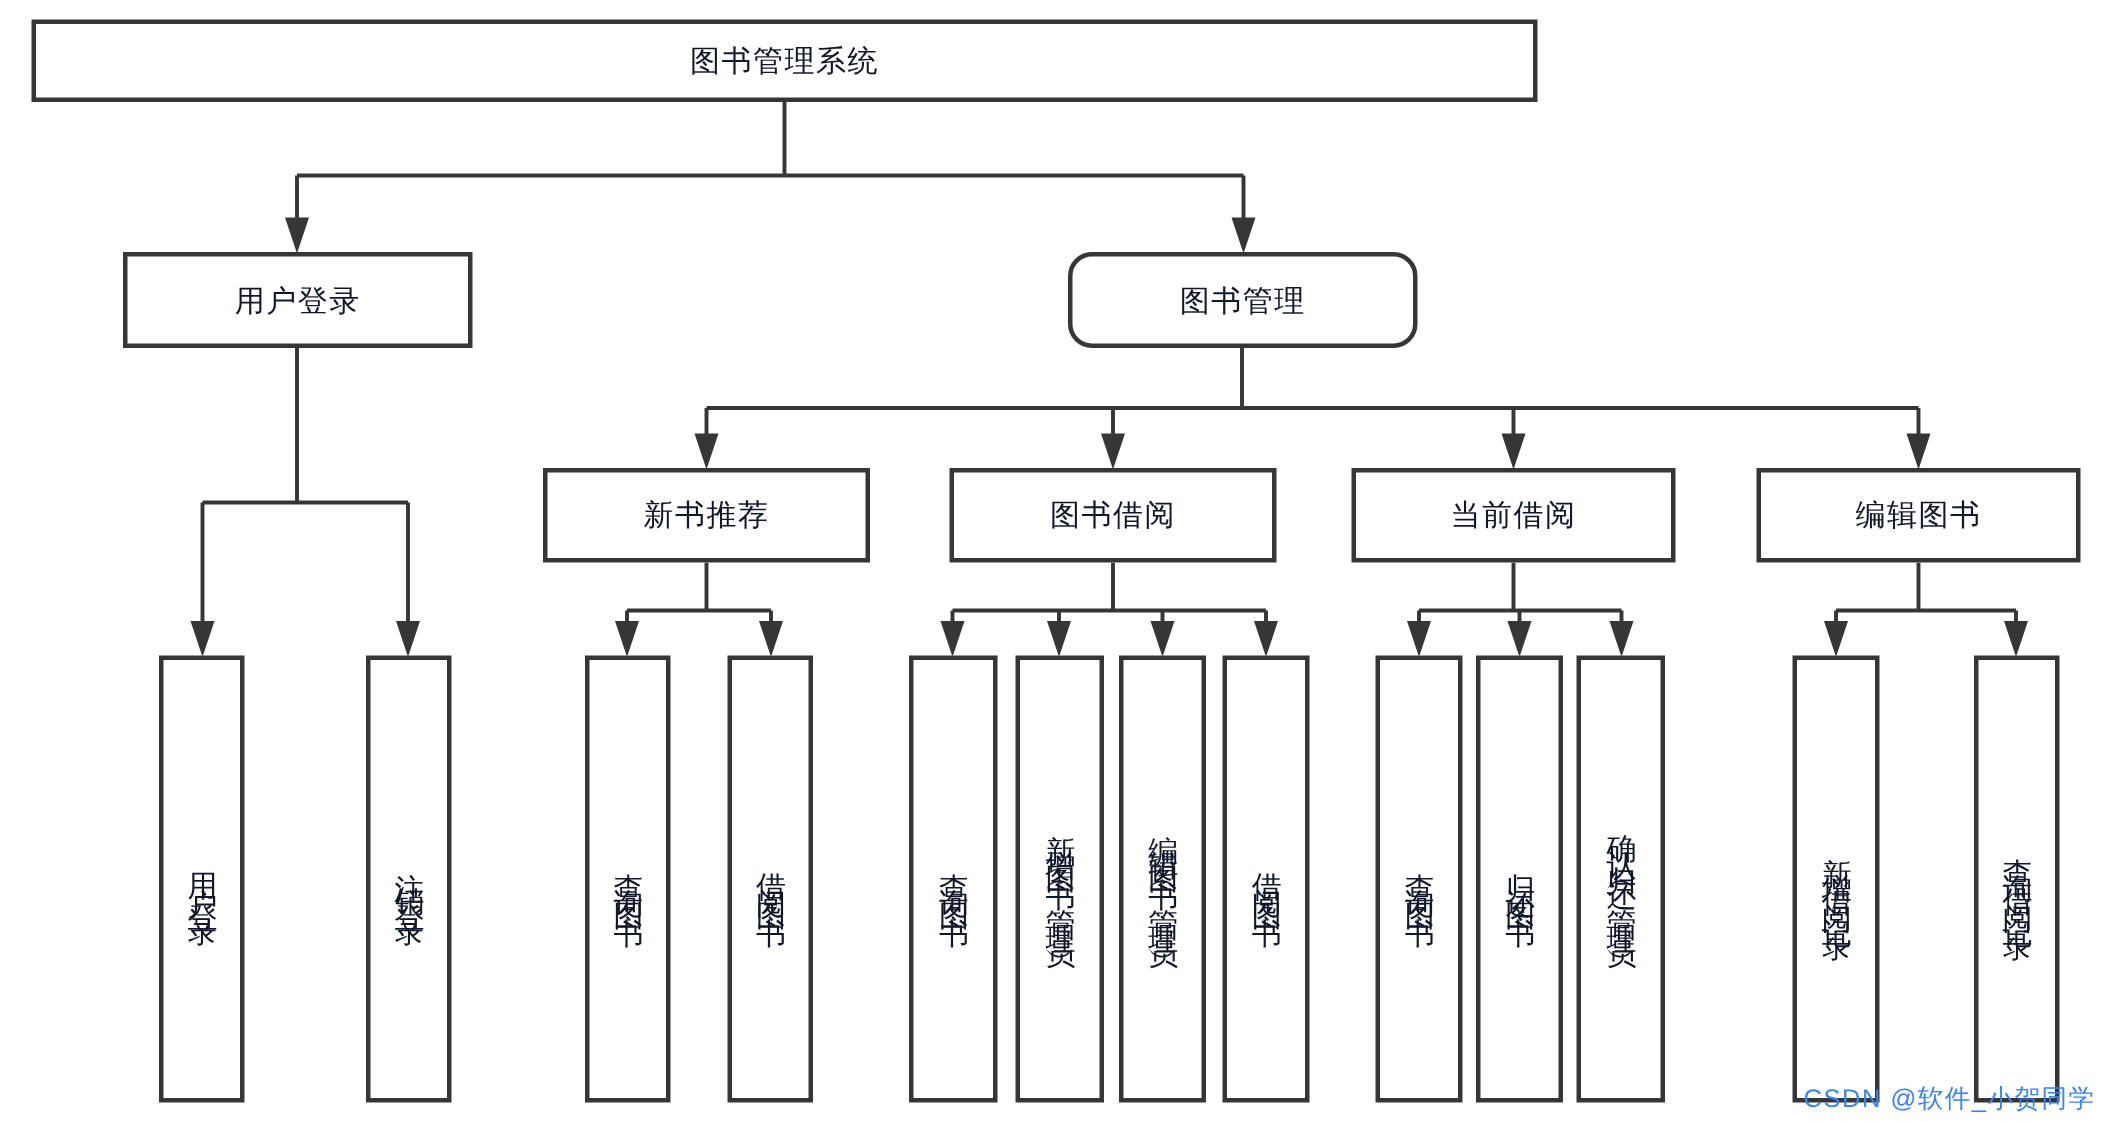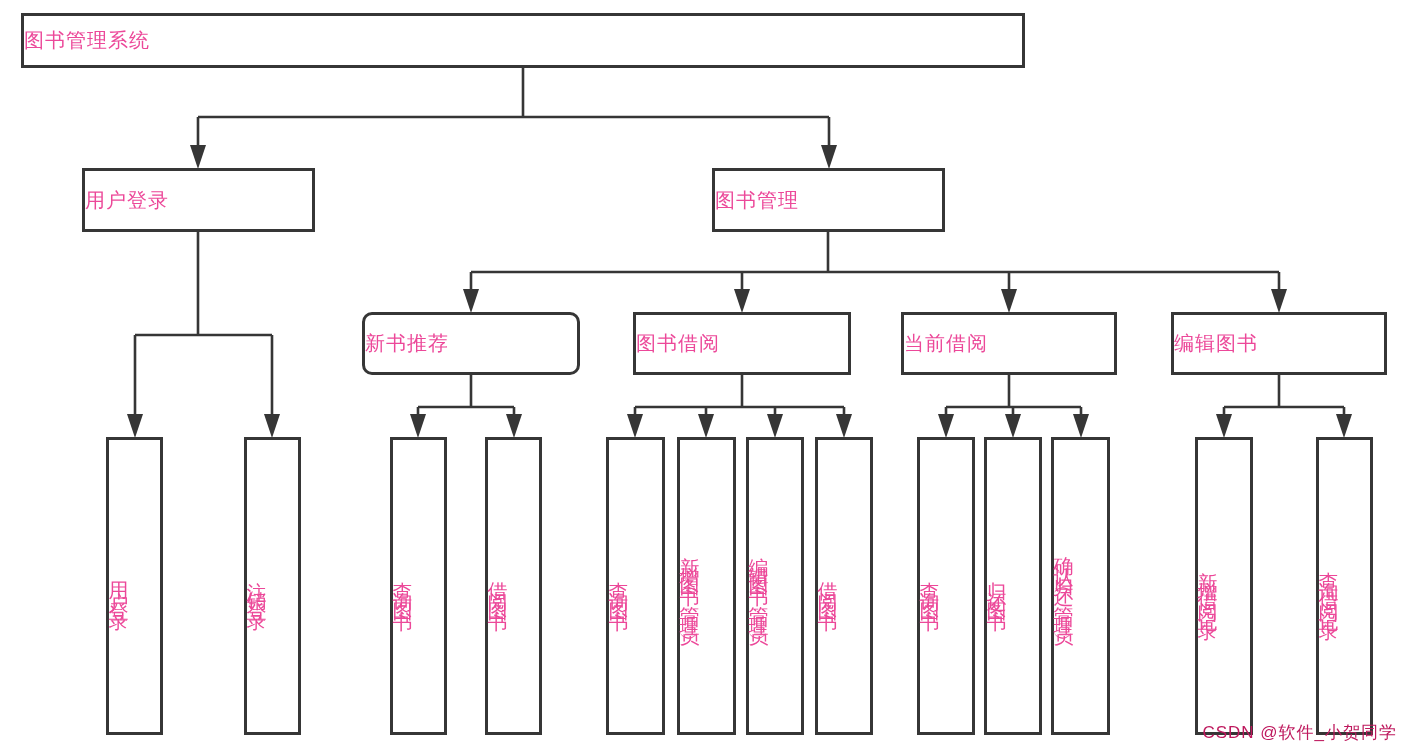--- a/index.html
+++ b/index.html
@@ -6,38 +6,39 @@
   body{font-family:"Liberation Sans","DejaVu Sans",sans-serif;}
   .canvas{position:relative;width:1405px;height:747px;background:#ffffff;overflow:hidden;}
   .wires{position:absolute;left:0;top:0;width:1405px;height:747px;}
   .box{
     position:absolute;
     box-sizing:border-box;
     border:3px solid #363636;
     background:#ffffff;
     display:flex;
     align-items:center;
-    color:#ec4899;
+    justify-content:center;
+    color:#0f172a;
   }
   .hlabel{font-size:20px;letter-spacing:1px;white-space:nowrap;}
   .leafbox{top:437px;height:298px;}
   .vtext{
     writing-mode:vertical-rl;
     text-orientation:mixed;
     font-size:20px;
     letter-spacing:10px;
     line-height:1;
     white-space:nowrap;
   }
   .watermark{
     position:absolute;
     top:721px;
     right:8px;
     font-size:17px;
-    color:#be185d;
+    color:#3b82f6;
     letter-spacing:1px;
     white-space:nowrap;
     z-index:5;
   }
   svg .wire{stroke:#363636;stroke-width:2.6;fill:none;}
   svg .head{fill:#363636;stroke:none;}
 </style>
 </head>
 <body>
 
@@ -86,25 +87,25 @@
     </g>
   </svg>
 
   <div class="box" style="left:21px;top:13px;width:1004px;height:55px;">
     <span class="hlabel">图书管理系统</span>
   </div>
 
   <div class="box" style="left:82px;top:168px;width:233px;height:64px;">
     <span class="hlabel">用户登录</span>
   </div>
-  <div class="box" style="left:712px;top:168px;width:233px;height:64px;">
+  <div class="box" style="left:712px;top:168px;width:233px;height:64px;border-radius:16px;">
     <span class="hlabel">图书管理</span>
   </div>
 
-  <div class="box" style="left:362px;top:312px;width:218px;height:63px;border-radius:10px;">
+  <div class="box" style="left:362px;top:312px;width:218px;height:63px;">
     <span class="hlabel">新书推荐</span>
   </div>
   <div class="box" style="left:901px;top:312px;width:216px;height:63px;">
     <span class="hlabel">当前借阅</span>
   </div>
   <div class="box" style="left:633px;top:312px;width:218px;height:63px;">
     <span class="hlabel">图书借阅</span>
   </div>
   <div class="box" style="left:1171px;top:312px;width:216px;height:63px;">
     <span class="hlabel">编辑图书</span>

